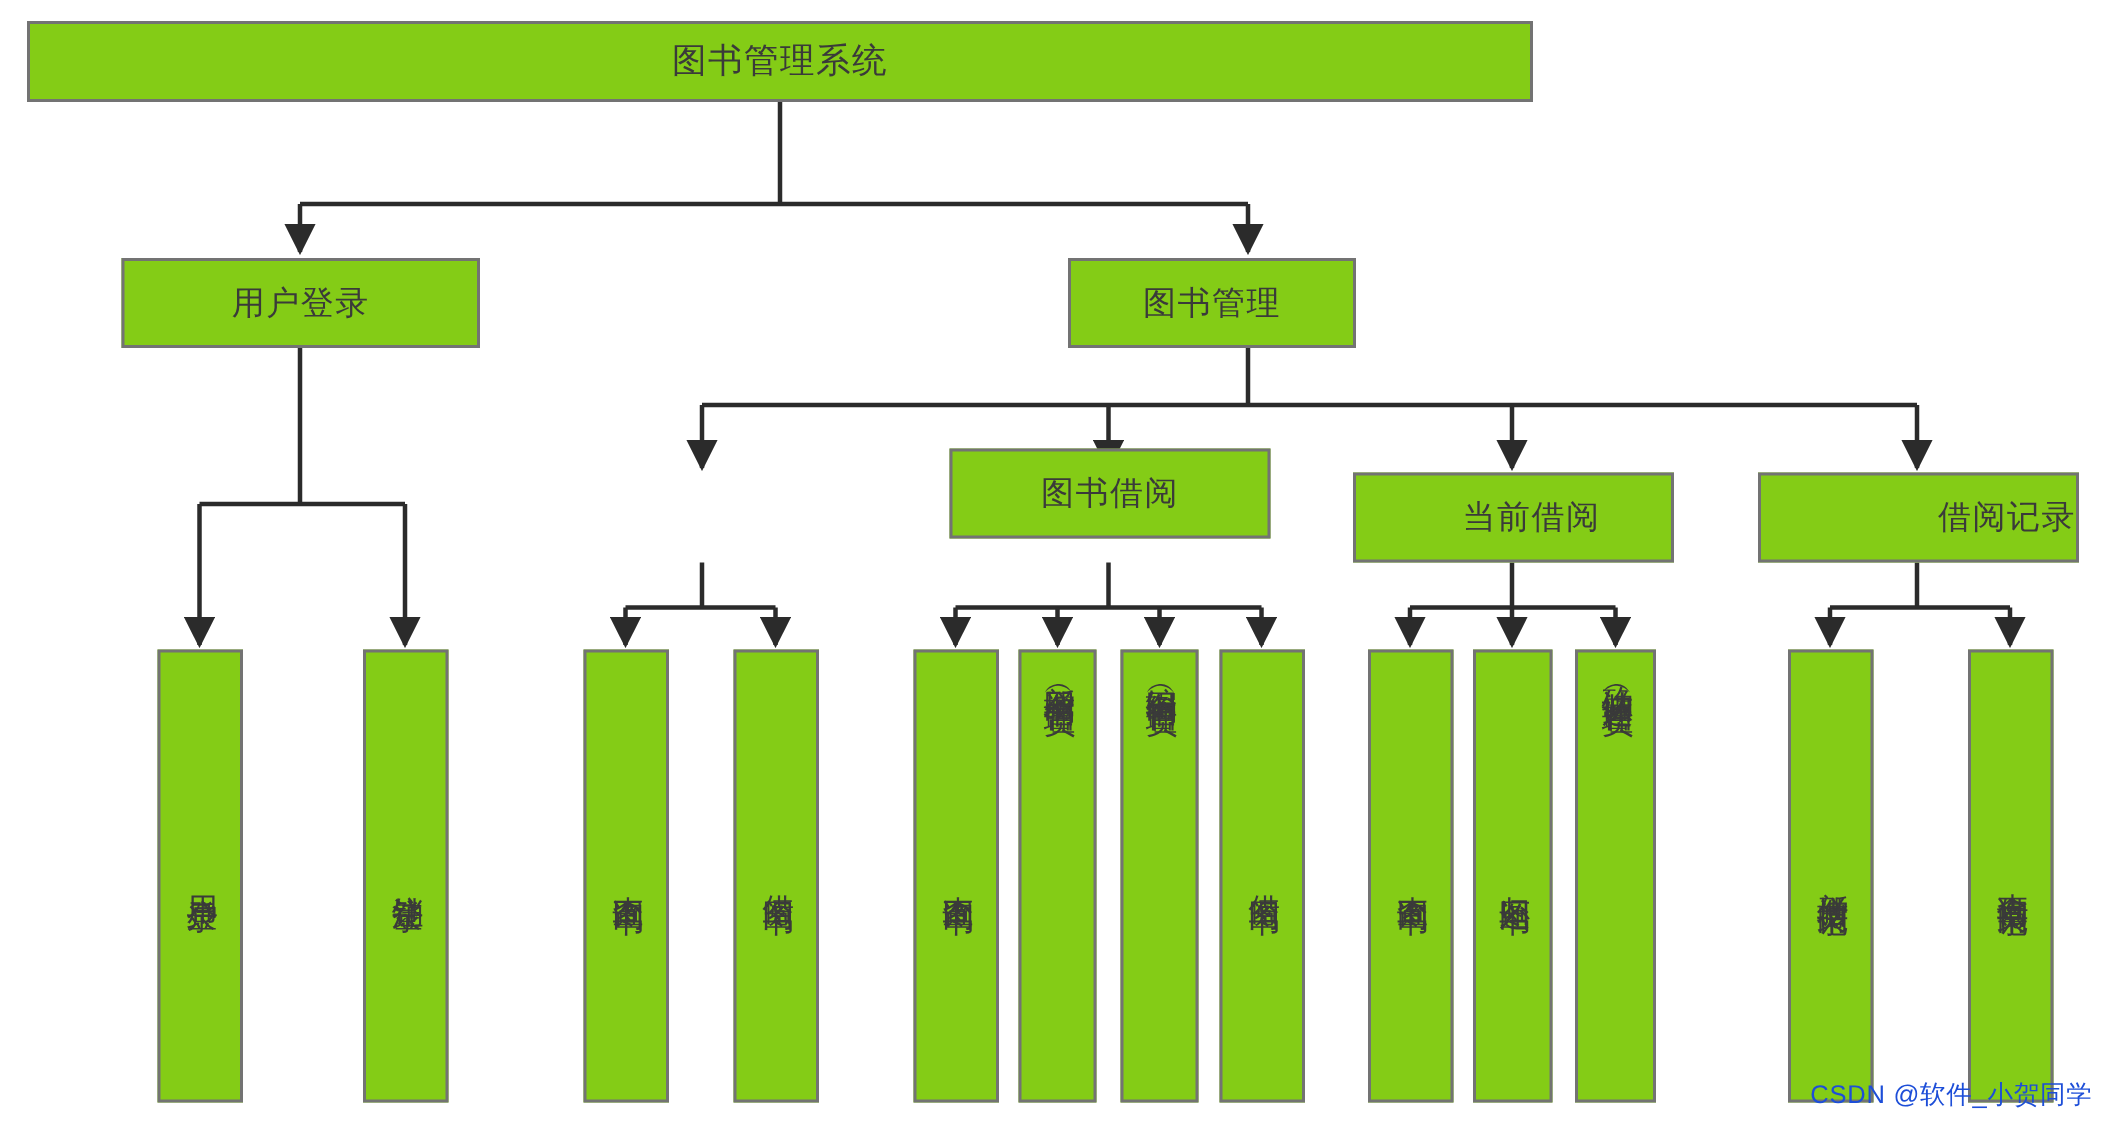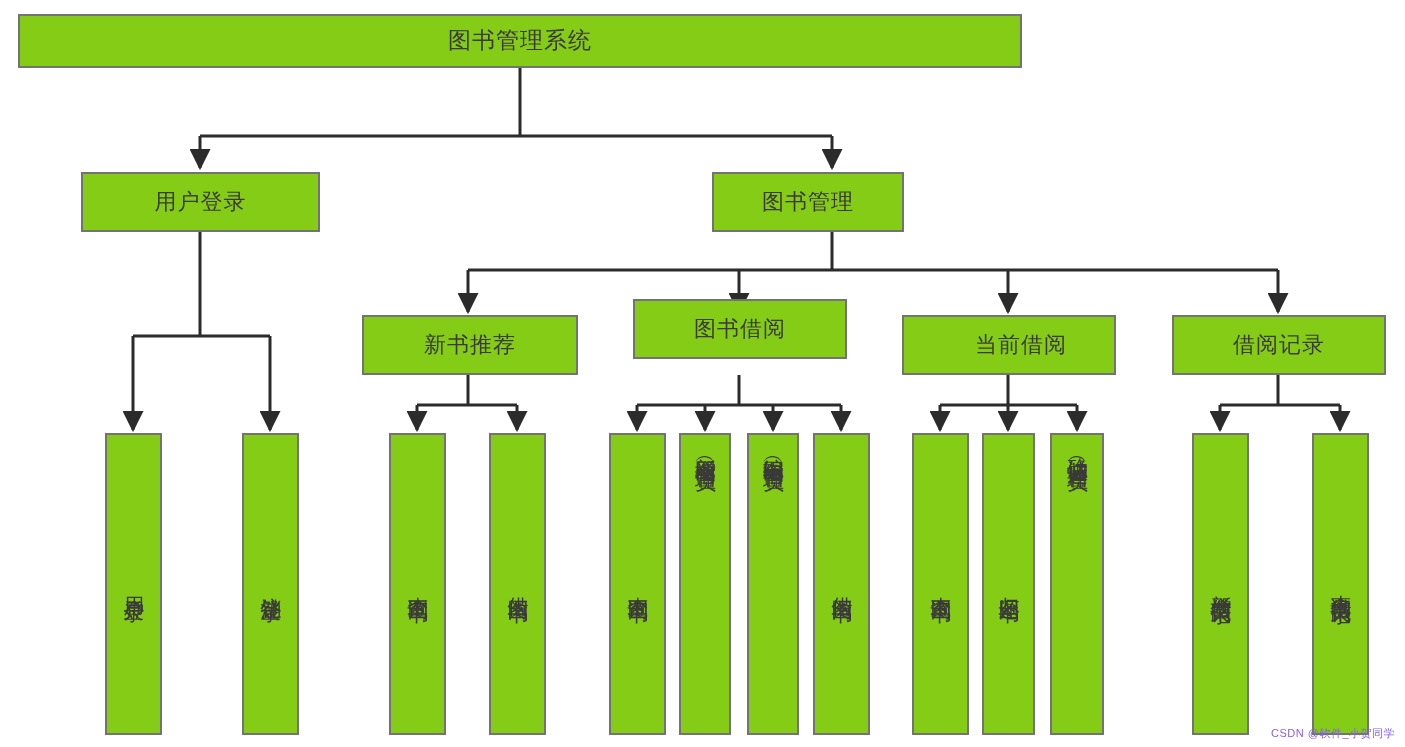--- a/index.html
+++ b/index.html
@@ -56,22 +56,22 @@
     white-space: nowrap;
     color: #3a3a3a;
   }
   .v-node.mid-align {
     align-items: center;
   }
   #watermark {
     position: absolute;
     right: 10px;
     bottom: 6px;
-    font-size: 11px;
-    color: #8b5cf6;
+    font-size: 17px;
+    color: #1d4ed8;
     letter-spacing: 0.5px;
     white-space: nowrap;
     user-select: none;
     margin-top: 20px;
   }
 </style>
 </head>
 <body>
 
 <div id="diagram-root">
@@ -130,30 +130,27 @@
     <span>图书管理系统</span>
   </div>
 
   <div class="node h-node" style="left:81px; top:172px; width:239px; height:60px;">
     <span>用户登录</span>
   </div>
   <div class="node h-node" style="left:712px; top:172px; width:192px; height:60px;">
     <span>图书管理</span>
   </div>
 
-  <div class="node h-node" style="left:362px; top:315px; width:216px; height:60px;">
-    <span>新书推荐</span>
-  </div>
   <div class="node h-node" style="left:633px; top:299px; width:214px; height:60px;">
     <span>图书借阅</span>
   </div>
   <div class="node h-node" style="left:902px; top:315px; width:214px; height:60px;padding-left:24px;">
     <span>当前借阅</span>
   </div>
-  <div class="node h-node" style="left:1172px; top:315px; width:214px; height:60px;">
+  <div class="node h-node" style="left:1172px; top:315px; width:214px; height:60px;justify-content:flex-end;">
     <span>借阅记录</span>
   </div>
 
   <div class="node v-node mid-align" style="left:105px; top:433px; width:57px; height:302px;">
     <span class="v-text">用户登录</span>
   </div>
   <div class="node v-node mid-align" style="left:242px; top:433px; width:57px; height:302px;">
     <span class="v-text">注销登录</span>
   </div>
 

